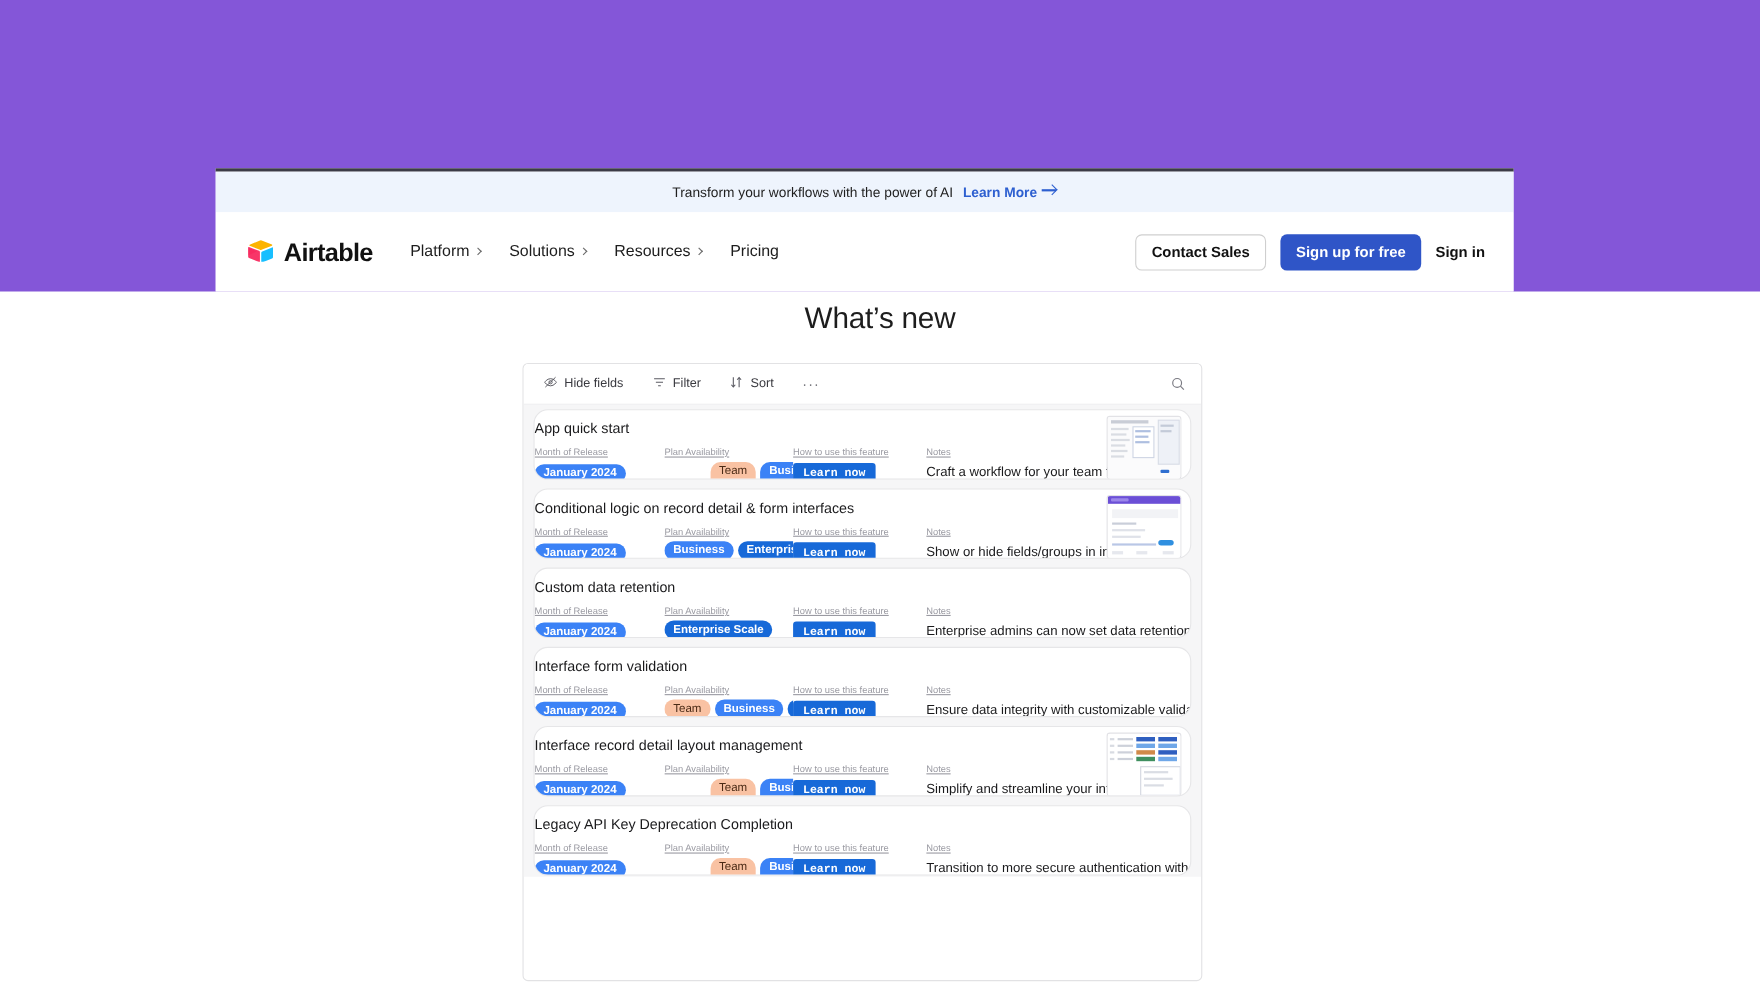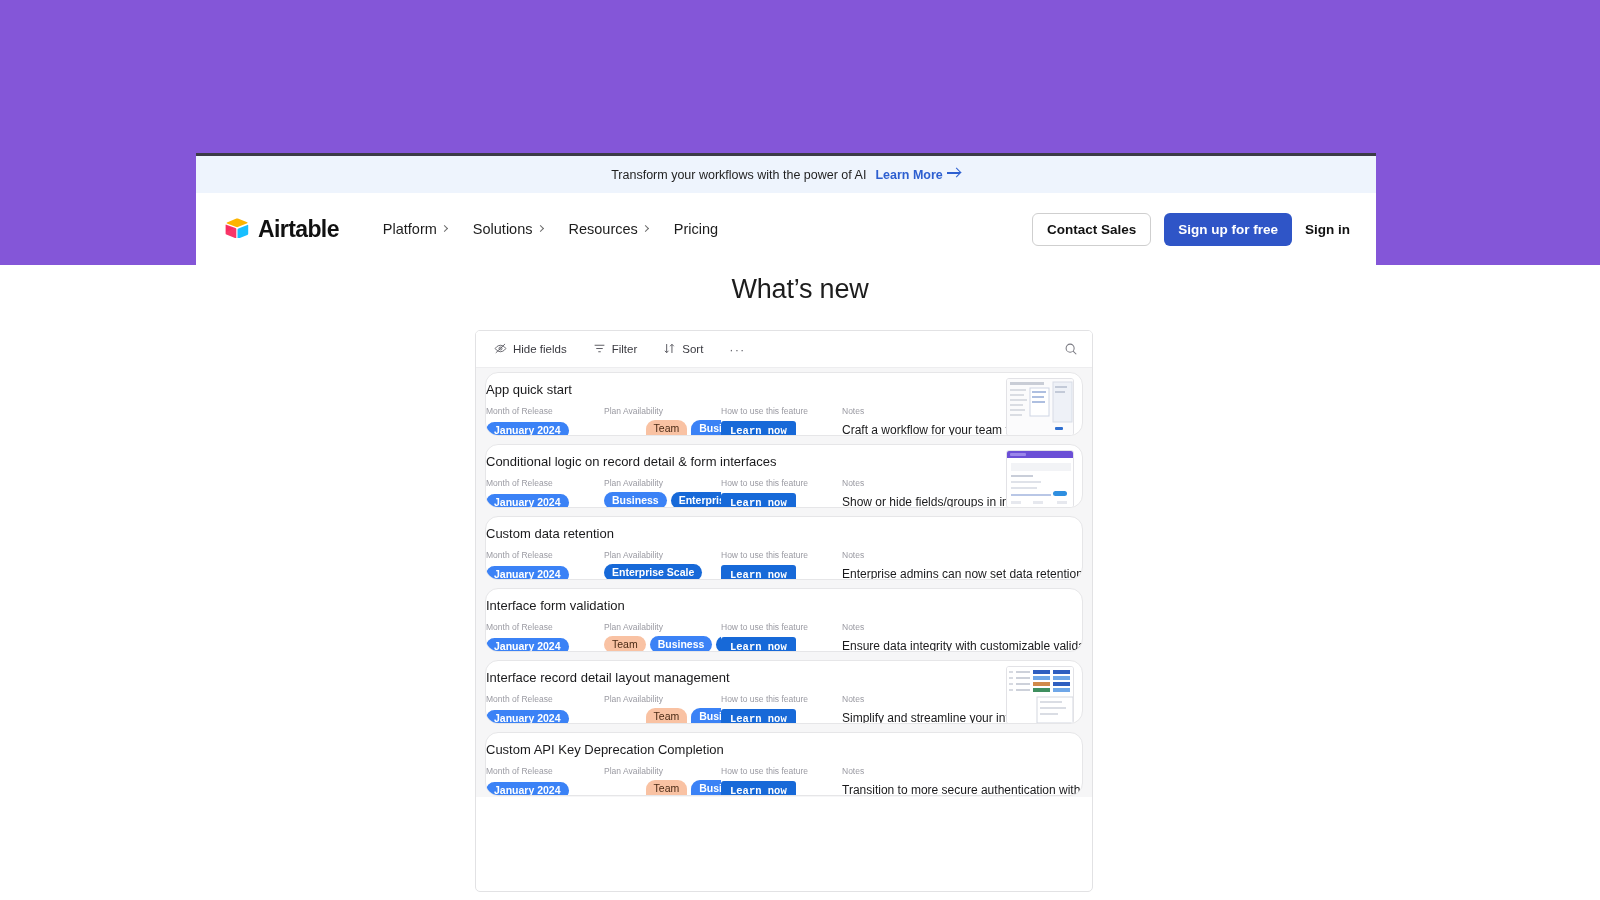--- a/index.html
+++ b/index.html
@@ -43,21 +43,21 @@
   .arrow-right::before { content:""; position:absolute; left:0; top:4.5px; width:13px; height:1.6px; background:#2d5fd0; }
   .arrow-right::after { content:""; position:absolute; right:0.5px; top:1.5px; width:6px; height:6px;
       border-top:1.6px solid #2d5fd0; border-right:1.6px solid #2d5fd0; transform:rotate(45deg); }
 
   
   #site-nav {
     height: 72px; display: flex; align-items: center;
     padding: 0 26px 0 28px;
     background: #ffffff;
   }
-  #brand { display: flex; align-items: center; gap: 8px; margin-right: 44px; cursor: pointer; }
+  #brand { display: flex; align-items: center; gap: 8px; margin-right: 34px; cursor: pointer; }
   #brand .wordmark { font-size: 23px; font-weight: 700; letter-spacing: -0.6px; color: #111111; }
 
   .nav-links { display: flex; align-items: center; gap: 26px; }
   .nav-link {
     font-size: 14.5px; color: #1d1d1d; font-weight: 500;
     display: inline-flex; align-items: center; gap: 5px; cursor: pointer;
   }
   .chev { display:inline-block; width:5px; height:5px; border-right:1.4px solid #6b6b6b; border-bottom:1.4px solid #6b6b6b;
           transform: rotate(-45deg); position: relative; top: -1px; }
 
@@ -116,21 +116,21 @@
     height: 64px;
     overflow: hidden;
   }
   .rec-title {
     font-size: 13px; color: #1a1a1c; font-weight: 400;
     margin-bottom: 9px; white-space: nowrap;
   }
   .rec-fields { display: flex; align-items: flex-start; }
   .field { flex: none; }
   .field-label {
-    font-size: 8.5px; color: #9a9aa2; margin-bottom: 4px; white-space: nowrap;
+    font-size: 8.5px; color: #9a9aa2; margin-bottom: 4px; white-space: nowrap; text-decoration: underline;
   }
   .f-month  { width: 118px; }
   .f-plan   { width: 117px; overflow: hidden; }
   .f-how    { width: 121px; }
   .f-notes  { width: 240px; overflow: hidden; }
 
   .pill {
     display: inline-block; border-radius: 9px; padding: 2px 8px;
     font-size: 10.5px; font-weight: 600; white-space: nowrap;
     line-height: 13px;
@@ -443,21 +443,21 @@
           <rect x="46" y="21" width="17" height="4" fill="#6fa7e8"></rect>
           <rect x="30" y="30" width="36" height="26" fill="#ffffff" stroke="#d3d7e0"></rect>
           <rect x="33" y="34" width="22" height="2" fill="#dadde4"></rect>
           <rect x="33" y="40" width="26" height="2" fill="#dadde4"></rect>
           <rect x="33" y="46" width="18" height="2" fill="#dadde4"></rect>
         </svg>
       </div>
     </div>
 
     <div class="record-card">
-      <div class="rec-title">Custom API Key Deprecation Completion</div>
+      <div class="rec-title">Legacy API Key Deprecation Completion</div>
       <div class="rec-fields">
         <div class="field f-month">
           <div class="field-label">Month of Release</div>
           <span class="pill pill-green">January 2024</span>
         </div>
         <div class="field f-plan">
           <div class="field-label">Plan Availability</div>
           <div class="pill-row">
             <span class="pill pill-lblue">Free</span>
             <span class="pill pill-peach">Team</span>

